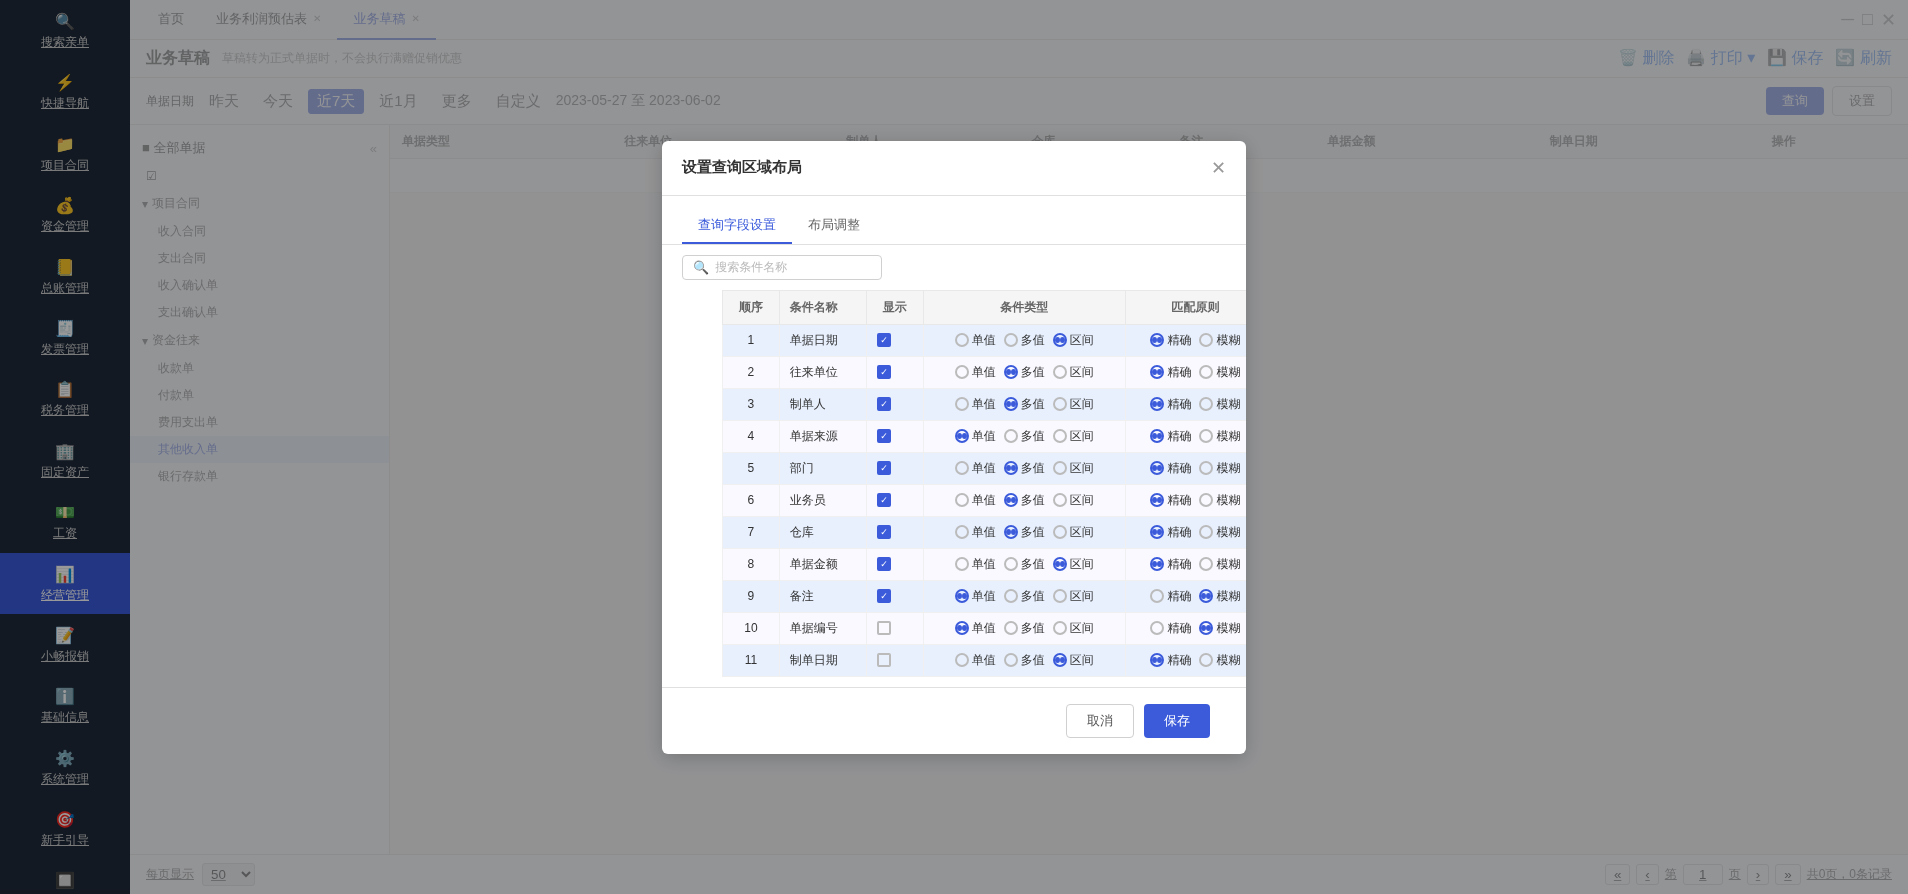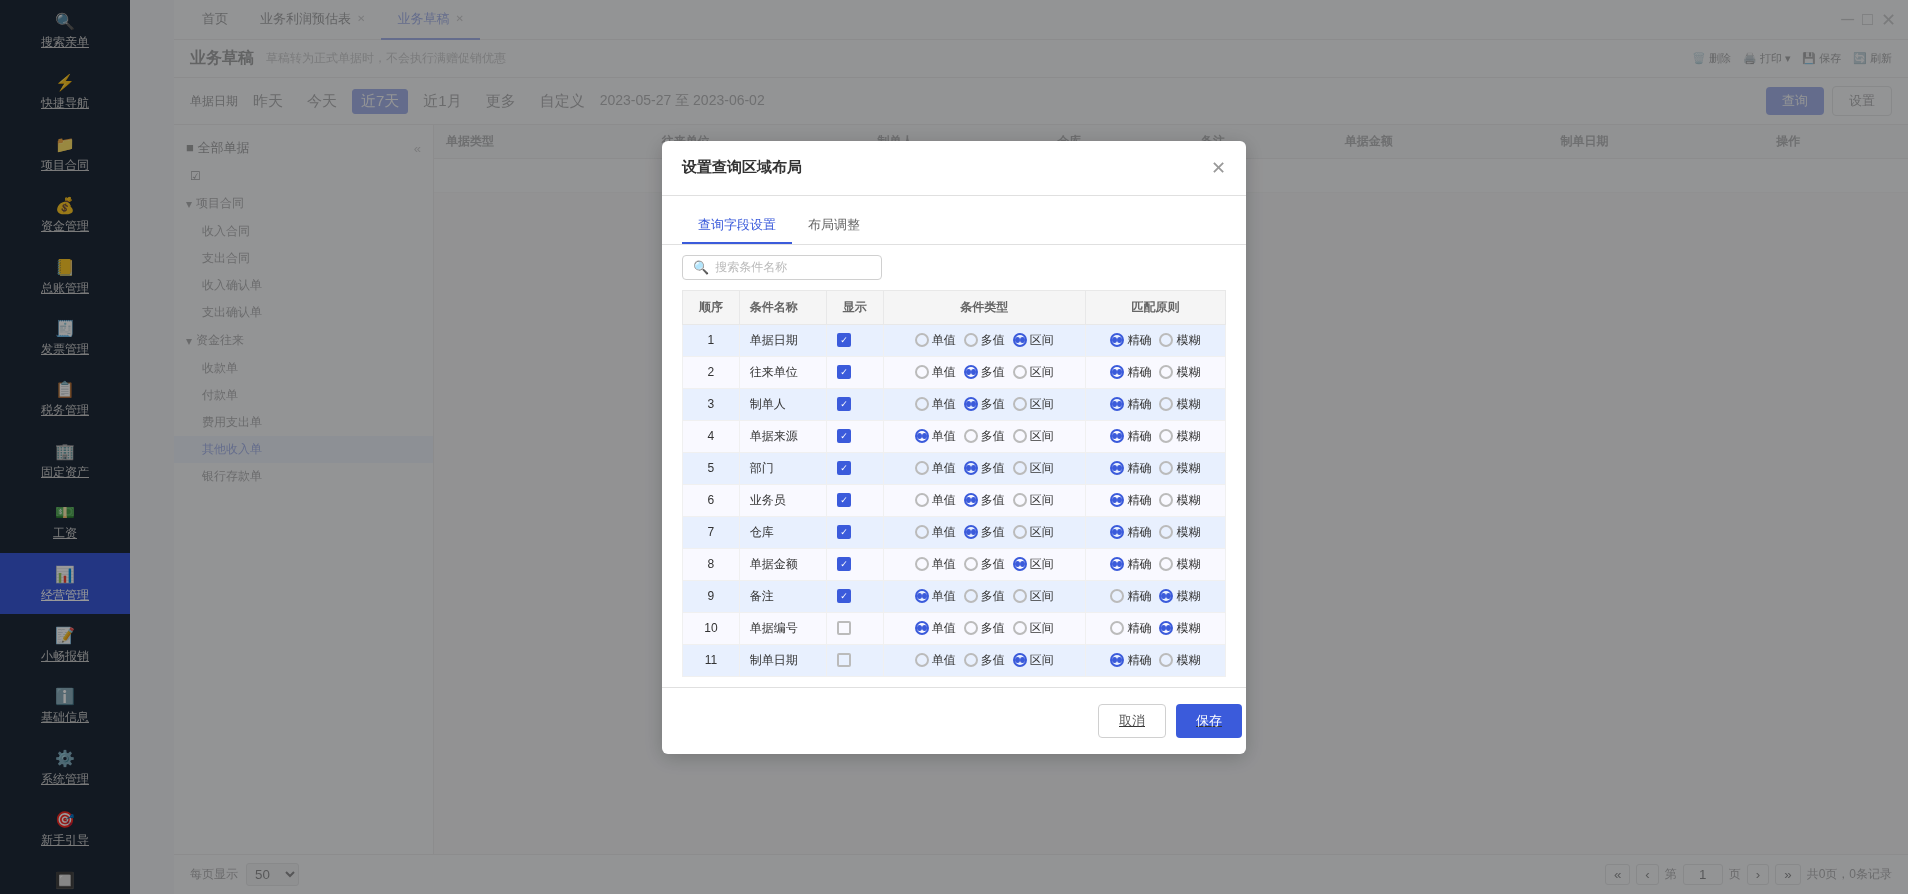--- a/index.html
+++ b/index.html
@@ -25,21 +25,21 @@
     .tab-close { font-size: 10px; color: #999; cursor: pointer; }
     .tab-spacer { flex: 1; }
     .tab-actions { display: flex; gap: 8px; align-items: center; }
     .tab-action-btn { font-size: 18px; color: #999; cursor: pointer; }
 
     
     .page-header { background: #fff; padding: 8px 16px; border-bottom: 1px solid #e0e0e0; display: flex; align-items: center; gap: 12px; }
     .page-title { font-size: 16px; font-weight: bold; color: #333; }
     .page-subtitle { font-size: 12px; color: #999; }
     .header-actions { margin-left: auto; display: flex; gap: 12px; align-items: center; }
-    .header-btn { display: flex; align-items: center; gap: 4px; font-size: 11px; color: #404040; cursor: pointer; }
+    .header-btn { display: flex; align-items: center; gap: 4px; font-size: 16px; color: #3b82f6; cursor: pointer; }
 
     
     .toolbar { background: #fff; padding: 8px 16px; border-bottom: 1px solid #e0e0e0; display: flex; align-items: center; gap: 8px; }
     .date-filter { display: flex; align-items: center; gap: 6px; font-size: 12px; }
     .date-range { color: #666; font-size: 14px; }
     .filter-btn { padding: 2px 8px; border-radius: 3px; cursor: pointer; font-size: 15px; border: 1px solid transparent; }
     .filter-btn.active { background: #3b5bdb; color: #fff; border-color: #3b5bdb; }
     .filter-btn:not(.active) { color: #555; }
     .toolbar-spacer { flex: 1; }
     .query-btn { background: #3b5bdb; color: #fff; padding: 5px 16px; border-radius: 4px; cursor: pointer; font-size: 13px; border: none; }
@@ -56,51 +56,51 @@
     .tree-child.active { background: #e8f0fe; color: #3b5bdb; }
     .right-panel { flex: 1; overflow: auto; padding: 0; background: #f9f9f9; }
 
     
     .data-table { width: 100%; border-collapse: collapse; background: #fff; }
     .data-table th { background: #f5f5f5; padding: 8px 12px; text-align: left; font-size: 12px; color: #666; border-bottom: 1px solid #e0e0e0; white-space: nowrap; }
     .data-table td { padding: 8px 12px; font-size: 12px; border-bottom: 1px solid #f0f0f0; }
     .no-data { text-align: center; padding: 40px; color: #999; font-size: 13px; }
 
     
-    .table-footer { background: #fff; border-top: 1px solid #e0e0e0; padding: 8px 16px; display: flex; align-items: center; gap: 8px; font-size: 12px; color: #555; }
+    .table-footer { background: #fff; border-top: 1px solid #e0e0e0; padding: 8px 16px; display: flex; align-items: center; gap: 8px; font-size: 12px; color: #555; text-decoration: underline; }
     .footer-spacer { flex: 1; }
     .page-info { display: flex; align-items: center; gap: 6px; }
     .page-btn { padding: 2px 8px; border: 1px solid #d0d0d0; border-radius: 3px; cursor: pointer; background: #fff; }
     .page-input { width: 40px; border: 1px solid #d0d0d0; border-radius: 3px; text-align: center; padding: 2px; }
     .page-size-select { border: 1px solid #d0d0d0; border-radius: 3px; padding: 2px 4px; }
 
     
     .overlay { position: fixed; top: 0; left: 0; width: 100%; height: 100%; background: rgba(0,0,0,0.4); z-index: 100; display: flex; align-items: center; justify-content: center; }
 
     
     .dialog { background: #fff; border-radius: 6px; box-shadow: 0 4px 20px rgba(0,0,0,0.2); width: 584px; max-height: 680px; display: flex; flex-direction: column; }
     .dialog-header { display: flex; align-items: center; justify-content: space-between; padding: 16px 20px; border-bottom: 1px solid #e0e0e0; }
     .dialog-title { font-size: 15px; font-weight: bold; color: #333; }
     .dialog-close { cursor: pointer; color: #999; font-size: 18px; }
-    .dialog-footer { padding: 16px 4px; border-top: 1px solid #e0e0e0; display: flex; justify-content: flex-end; gap: 10px; text-decoration: underline; }
+    .dialog-footer { padding: 16px 36px; border-top: 1px solid #e0e0e0; display: flex; justify-content: flex-end; gap: 10px; }
 
     
     .dialog-tabs { display: flex; padding: 12px 20px 0; border-bottom: 1px solid #e0e0e0; gap: 0; }
     .dialog-tab { padding: 8px 16px; font-size: 13px; cursor: pointer; border-bottom: 2px solid transparent; color: #666; }
     .dialog-tab.active { color: #3b5bdb; border-bottom-color: #3b5bdb; }
 
     
     .dialog-search { padding: 10px 20px; }
     .search-input-wrap { display: flex; align-items: center; border: 1px solid #d0d0d0; border-radius: 4px; padding: 4px 10px; gap: 6px; width: 200px; }
     .search-input-wrap input { border: none; outline: none; font-size: 12px; width: 150px; }
     .search-input-wrap input::placeholder { color: #bbb; }
 
     
     .settings-table-wrap { flex: 1; overflow-y: auto; padding: 0 20px 10px; }
-    .settings-table { width: 100%; border-collapse: collapse; }
+    .settings-table { width: 100%; border-collapse: collapse; margin-left: 40px; }
     .settings-table th { background: #f5f5f5; padding: 8px 10px; font-size: 12px; color: #666; border: 1px solid #e8e8e8; text-align: center; white-space: nowrap; }
     .settings-table th:nth-child(2) { text-align: left; }
     .settings-table td { padding: 7px 10px; font-size: 12px; border: 1px solid #f0f0f0; text-align: center; }
     .settings-table td:nth-child(2) { text-align: left; }
     .settings-table tr:nth-child(odd) td { background: #fff; }
     .settings-table tr:nth-child(even) td { background: #f9f9ff; }
     .settings-table tr.highlighted td { background: #e8f0fe; }
 
     
     .radio-group { display: flex; align-items: center; gap: 8px; justify-content: center; }
@@ -109,21 +109,21 @@
     .radio-circle.checked { border-color: #3b5bdb; }
     .radio-circle.checked::after { content: ''; width: 6px; height: 6px; border-radius: 50%; background: #3b5bdb; }
     .checkbox-square { width: 14px; height: 14px; border: 2px solid #bbb; border-radius: 2px; display: flex; align-items: center; justify-content: center; }
     .checkbox-square.checked { background: #3b5bdb; border-color: #3b5bdb; color: #fff; font-size: 9px; }
 
     
     .btn-primary { background: #3b5bdb; color: #fff; padding: 7px 20px; border-radius: 4px; cursor: pointer; font-size: 13px; border: none; }
     .btn-default { background: #fff; color: #555; padding: 7px 20px; border-radius: 4px; cursor: pointer; font-size: 13px; border: 1px solid #d0d0d0; }
 
     
-    .dimmed { opacity: 0.4; pointer-events: none; margin-left: 44px; }
+    .dimmed { opacity: 0.4; pointer-events: none; }
   </style>
 </head>
 <body>
 
 <div class="app-container">
 
   <div class="sidebar">
 
   <div class="sidebar-item">
         <span class="sidebar-icon">🔍</span>

